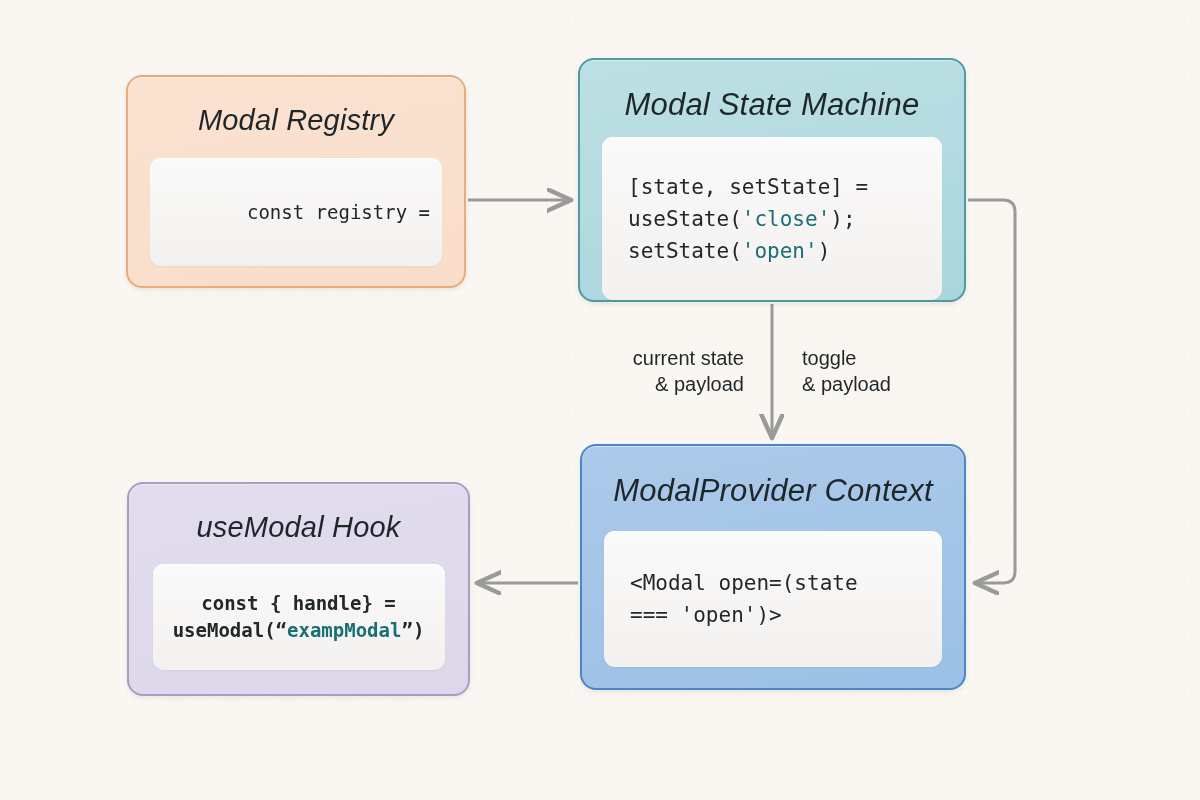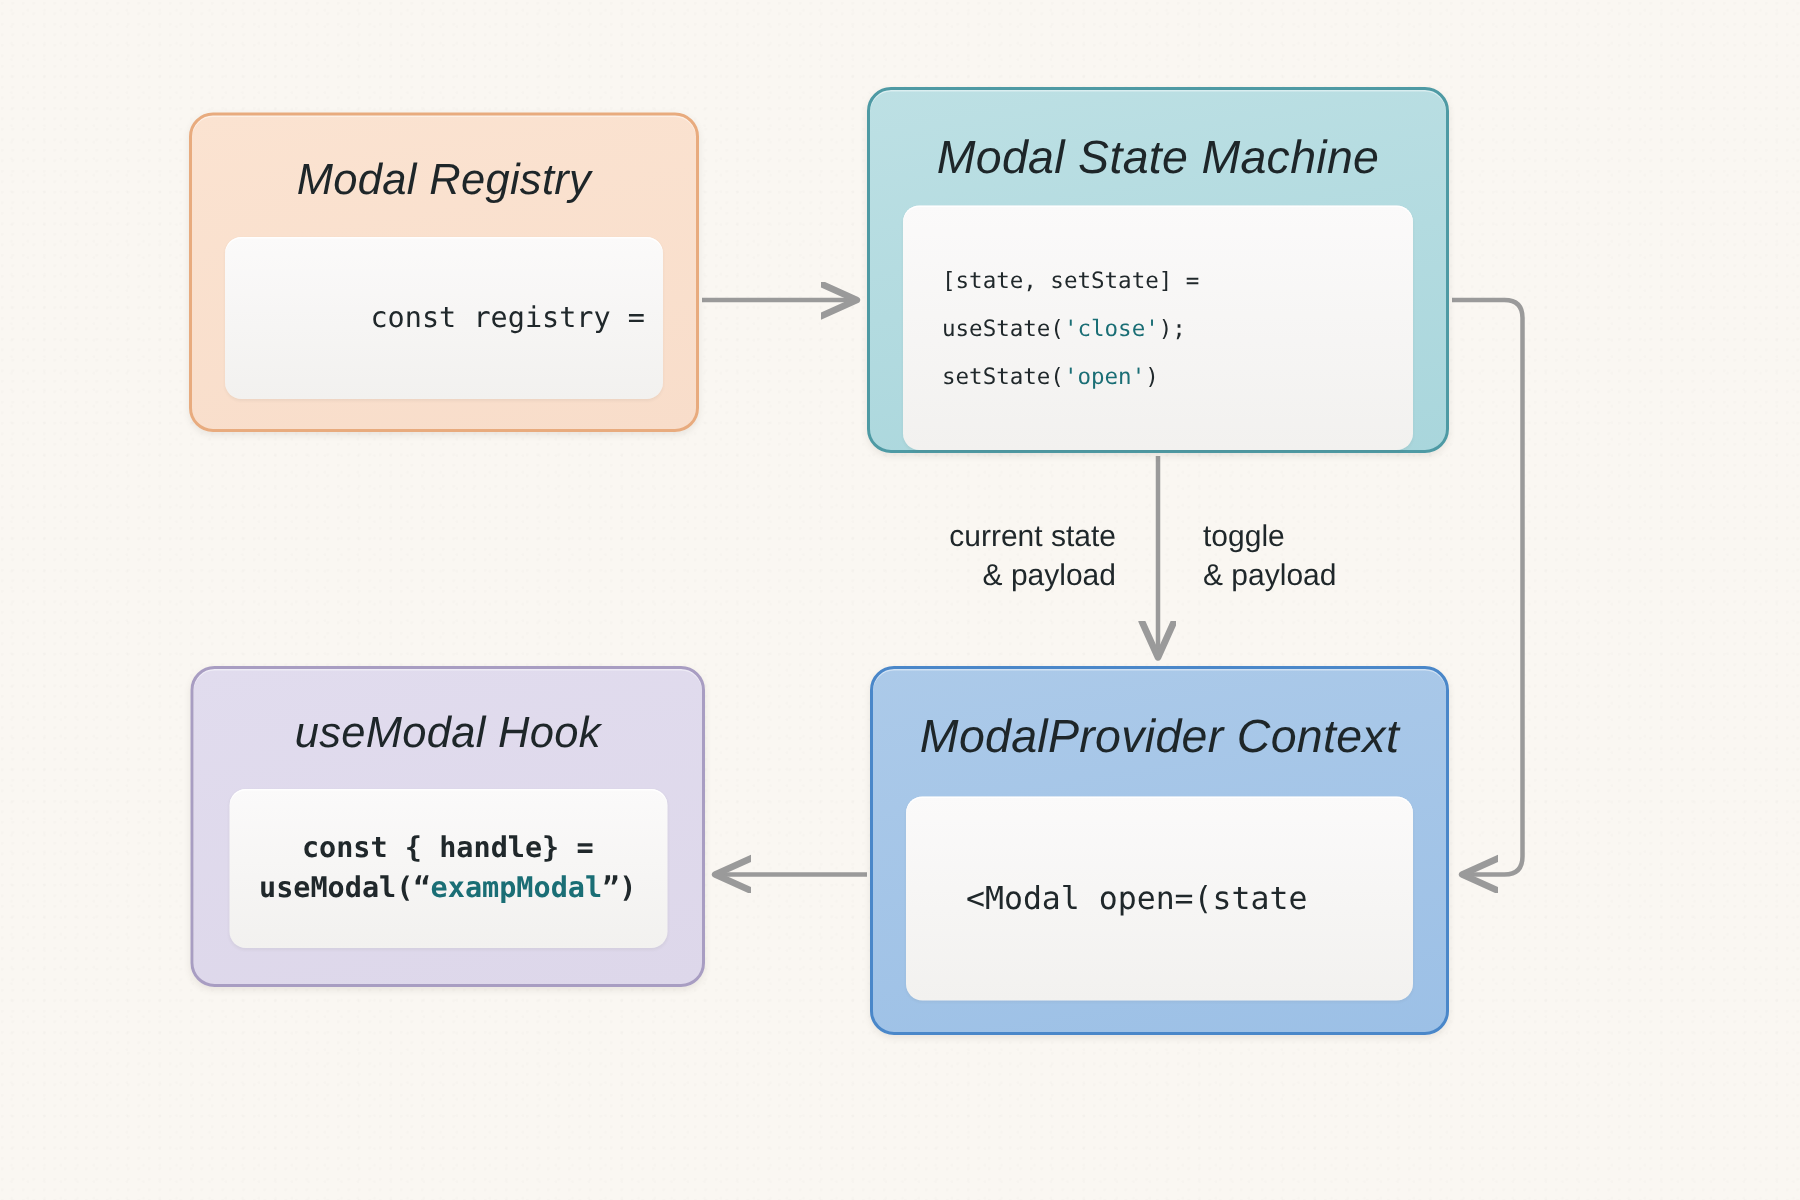--- a/index.html
+++ b/index.html
@@ -68,45 +68,45 @@
     left: 578px; top: 58px; width: 388px; height: 244px;
     background: linear-gradient(170deg, #bde0e4 0%, #a9d6dc 100%);
     border-color: #4e9aa4;
   }
   .node-provider {
     left: 580px; top: 444px; width: 386px; height: 246px;
     background: linear-gradient(170deg, #accae9 0%, #9cc0e6 100%);
     border-color: #4a87c9;
   }
   .node-hook {
-    left: 127px; top: 444px; width: 343px; height: 214px;
+    left: 127px; top: 482px; width: 343px; height: 214px;
     background: linear-gradient(170deg, #e1dcee 0%, #ddd7ea 100%);
     border-color: #a89dc2;
   }
 
   .node-registry .node-title,
   .node-hook .node-title { font-size: 29px; margin-top: 27px; font-style: italic; }
   .node-statemachine .node-title,
   .node-provider .node-title { font-size: 31px; margin-top: 27px; font-style: italic; }
 
   .node-registry .code-panel {
     width: 292px; height: 108px; margin-top: 21px;
     font-size: 19px; line-height: 27px; padding: 0 12px; align-items: flex-end;
   }
   .node-hook .code-panel {
     width: 292px; height: 106px; margin-top: 20px;
     font-size: 19px; line-height: 27px; padding: 0 12px; align-items: center; font-weight: bold;
   }
   .node-statemachine .code-panel {
     width: 340px; height: 176px; margin-top: 14px;
-    font-size: 15px; line-height: 32px; padding: 0 26px;
+    font-size: 21px; line-height: 32px; padding: 0 26px;
   }
   .node-provider .code-panel {
     width: 338px; height: 136px; margin-top: 22px;
-    font-size: 21px; line-height: 32px; padding: 0 40px;
+    font-size: 21px; line-height: 32px; padding: 0 26px;
   }
 
   
   #edges {
     position: absolute;
     left: 0; top: 0;
     width: 1200px; height: 800px;
     pointer-events: none;
   }
   .edge-label {
@@ -168,20 +168,21 @@
       <div class="code-line"><span>[state, setState] =</span></div>
       <div class="code-line"><span>useState(</span><span class="str">'close'</span><span>);</span></div>
       <div class="code-line"><span>setState(</span><span class="str">'open'</span><span>)</span></div>
     </div>
   </div>
 
   <div class="node node-provider">
     <div class="node-title">ModalProvider Context</div>
     <div class="code-panel">
       <div class="code-line">&lt;Modal open=(state</div>
+      <div class="code-line">=== 'open')&gt;</div>
     </div>
   </div>
 
   <div class="node node-hook">
     <div class="node-title">useModal Hook</div>
     <div class="code-panel">
       <div class="code-line" style="text-align:center">const { handle} =</div>
       <div class="code-line" style="text-align:center"><span>useModal(“</span><span class="str">exampModal</span><span>”)</span></div>
     </div>
   </div>

